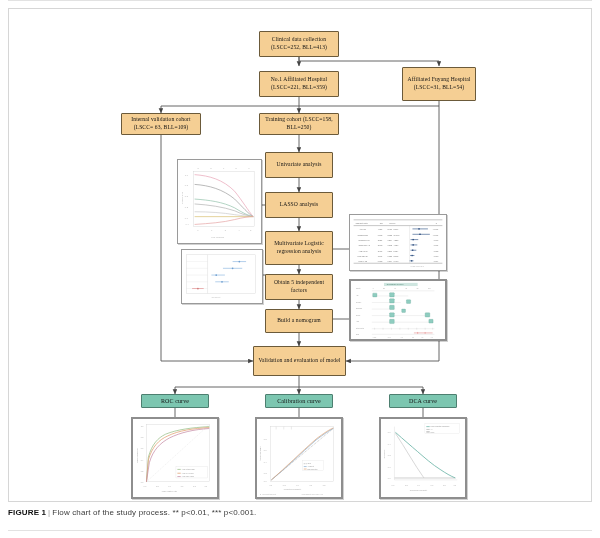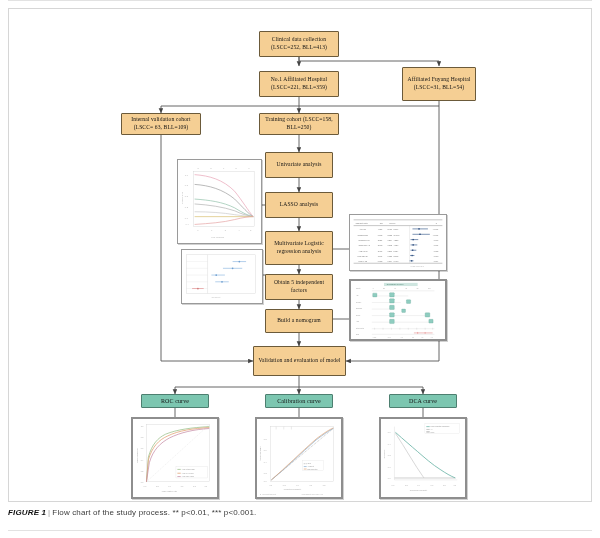--- a/index.html
+++ b/index.html
@@ -62,21 +62,21 @@
   .plot { position: absolute; left: 0; top: 0; width: 100%; height: 100%; }
   .caption {
     position: absolute;
     left: 8px; top: 508px;
     width: 584px;
     font-family: "Liberation Sans", sans-serif;
     font-size: 8px;
     color: #3c3c3c;
     letter-spacing: .15px;
   }
-  .caption b { color: #111111; font-weight: bold; font-style: italic; }
+  .caption b { color: #111111; font-weight: bold; }
   .caption .bar { color: #9a9a9a; padding: 0 2px; }
   .topline {
     position: absolute; left: 8px; top: 0px;
     width: 584px; height: 1px; background: #e2e2e2;
   }
   .botline {
     position: absolute; left: 8px; top: 530px;
     width: 584px; height: 1px; background: #e2e2e2;
   }
 </style>

